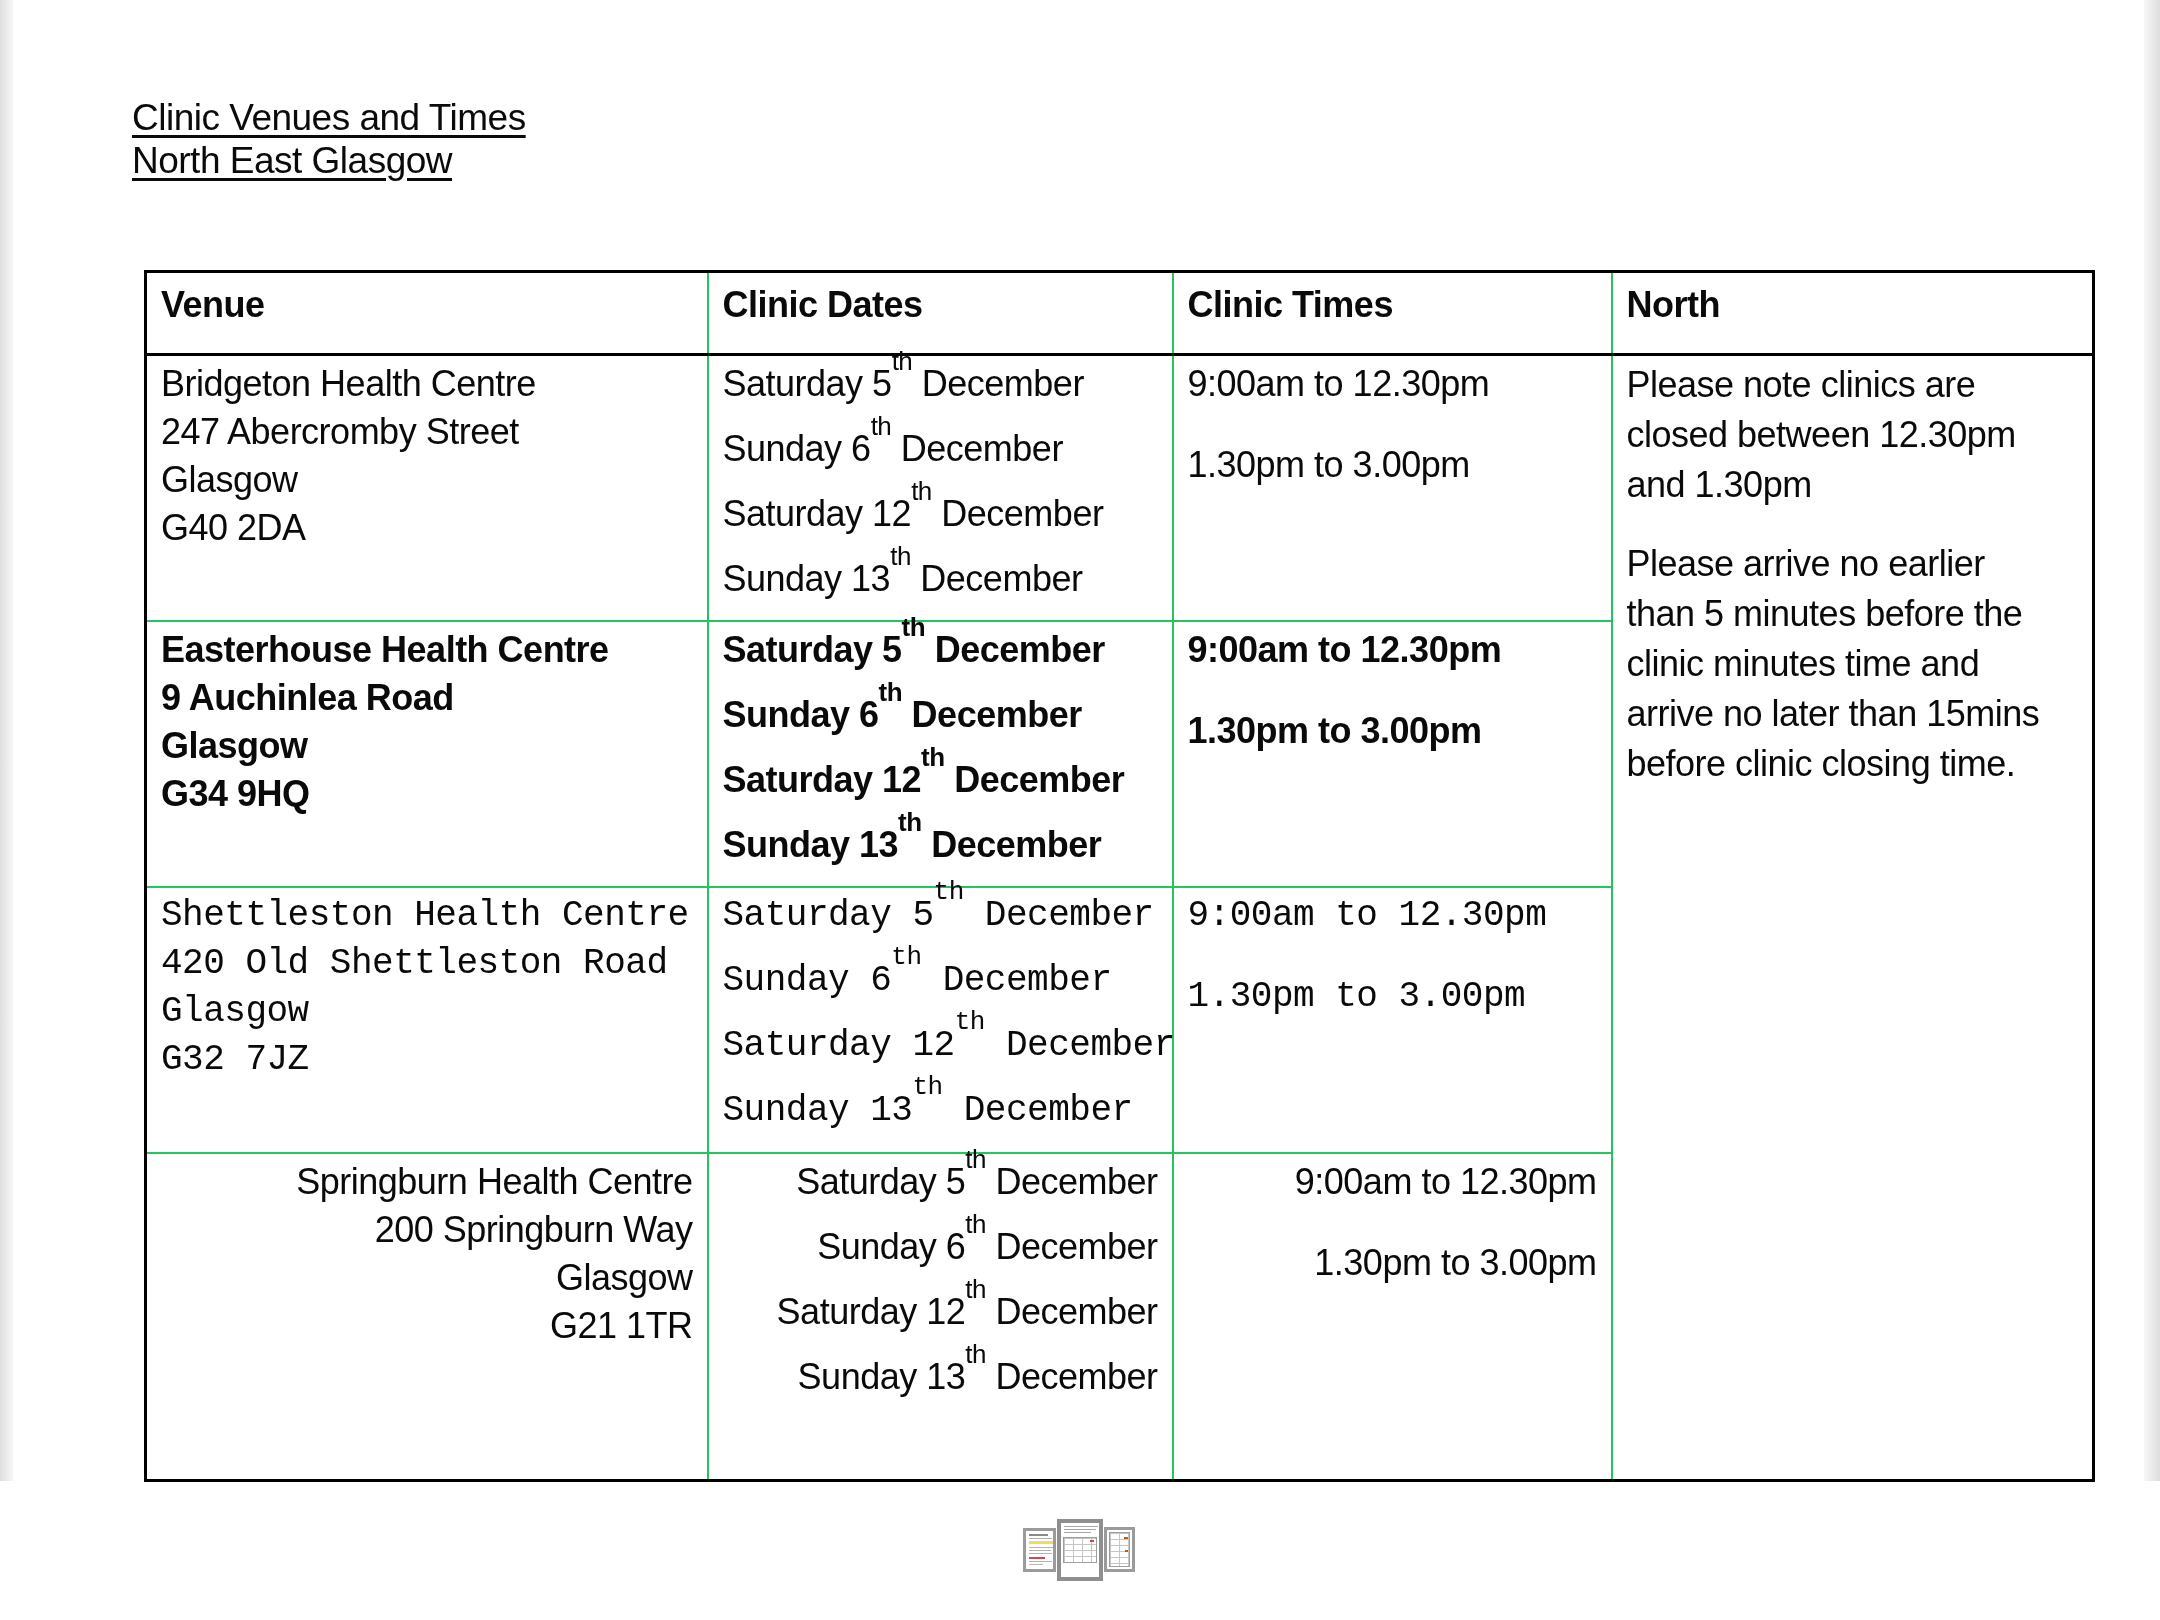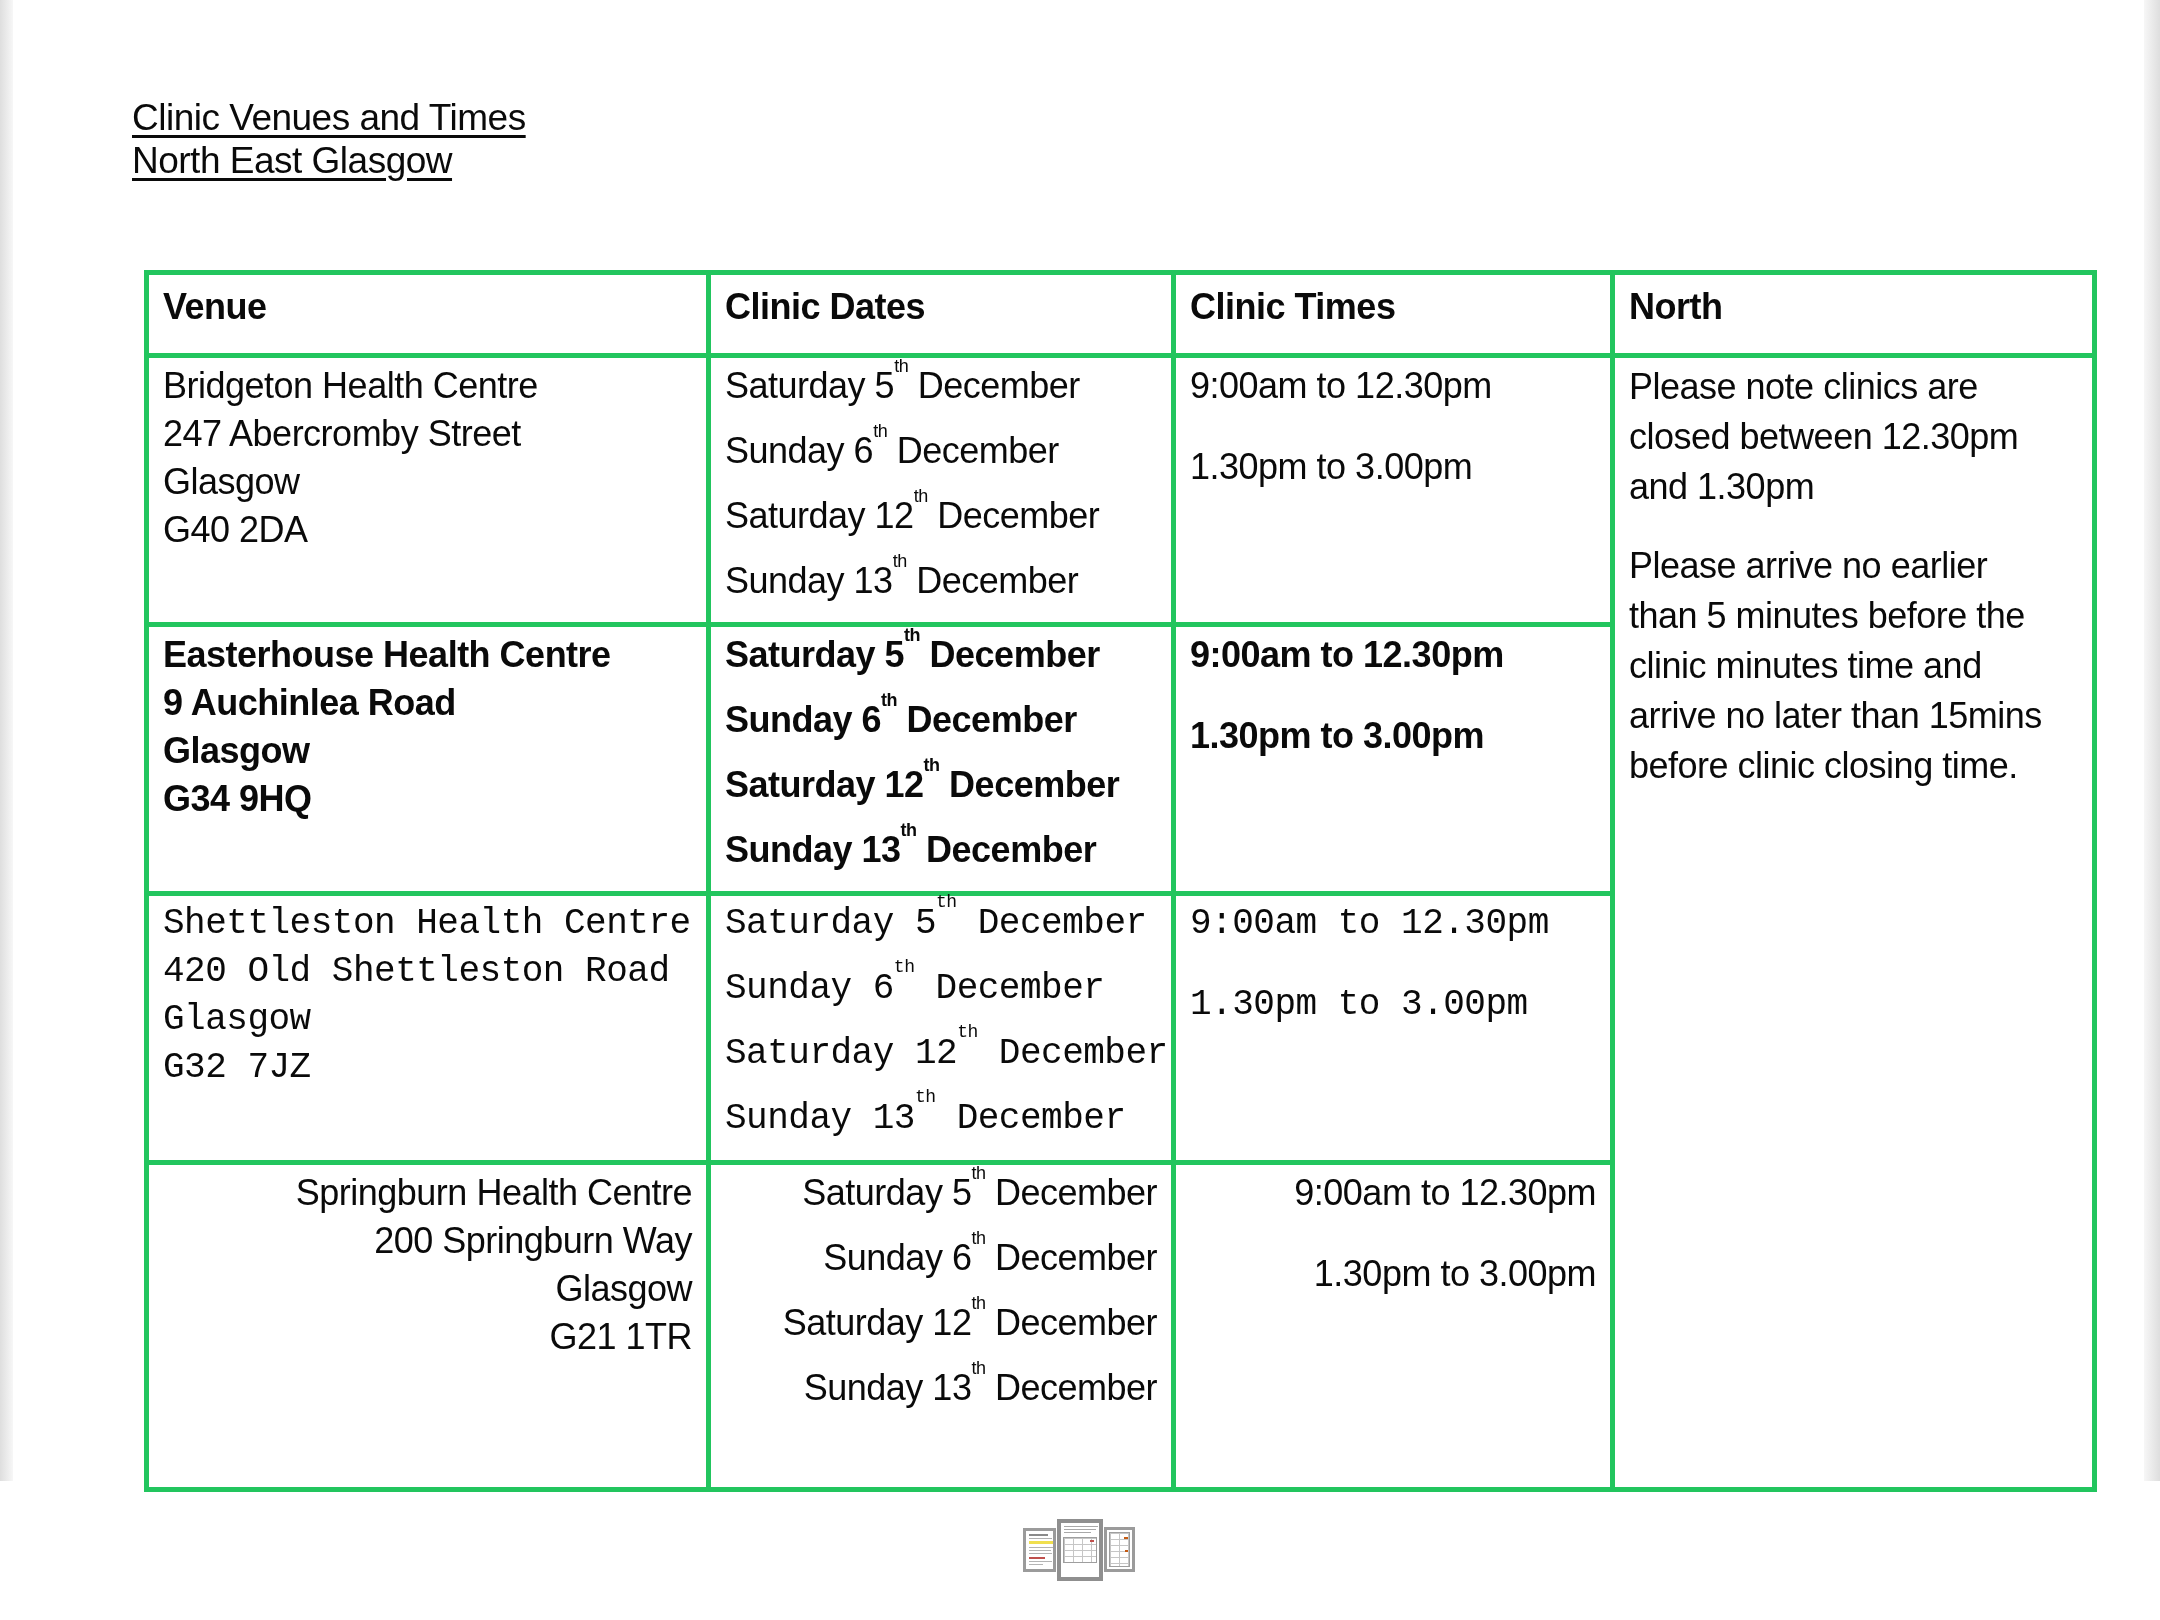--- a/index.html
+++ b/index.html
@@ -22,35 +22,35 @@
   .doc-title{top:96px;}
   .doc-subtitle{top:139px;}
 
   table.clinic{
     position:absolute;left:144px;top:270px;width:1948px;
     border-collapse:collapse;table-layout:fixed;
     font-size:36px;letter-spacing:-0.5px;
     border:3px solid #000;
   }
   table.clinic td{
-    border:5px solid #22c55e;vertical-align:top;
+    border:2px solid #22c55e;vertical-align:top;
     padding:4px 14px 0 14px;
   }
   tr.head{height:83px;}
   tr.head td{
     border-bottom:3px solid #000;font-weight:700;padding-top:8px;line-height:48px;
   }
   tr.r0{height:247px;}
   tr.r1{height:253px;font-weight:bold;}
   tr.r2{height:242px;font-family:Liberation Mono, monospace;}
   tr.r3{height:327px;text-align:right;}
 
   .vline{line-height:48px;white-space:nowrap;}
   p.date{margin:0 0 17px 0;line-height:48px;white-space:nowrap;}
-  sup.ord{font-size:18px;line-height:0;position:relative;top:-13px;}
+  sup.ord{font-size:26px;line-height:0;position:relative;top:-13px;}
   p.time{margin:0 0 33px 0;line-height:48px;white-space:nowrap;}
   td.notes-cell p.npara{margin:0 0 29px 0;}
   .nline{display:block;line-height:50px;white-space:nowrap;}
 
   
   .thumb{position:absolute;background:#fff;border:3px solid #9b9b9b;box-sizing:border-box;}
   .thumb.current{border-width:4px;border-color:#8f8f8f;}
   .t1{left:1023px;top:1528px;width:33px;height:44px;}
   .t2{left:1057px;top:1519px;width:46px;height:62px;}
   .t3{left:1104px;top:1527px;width:31px;height:45px;}

